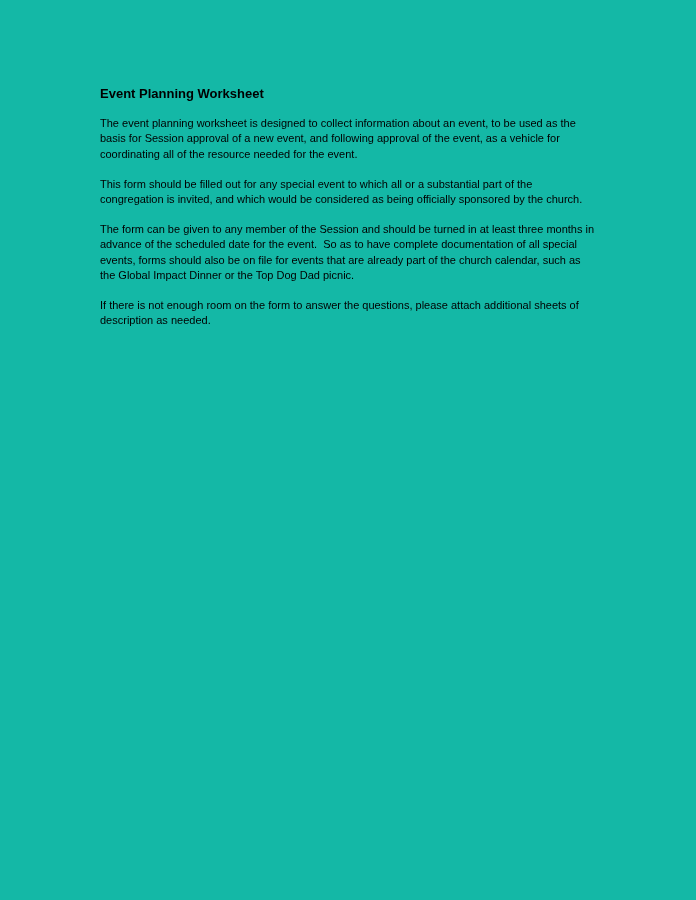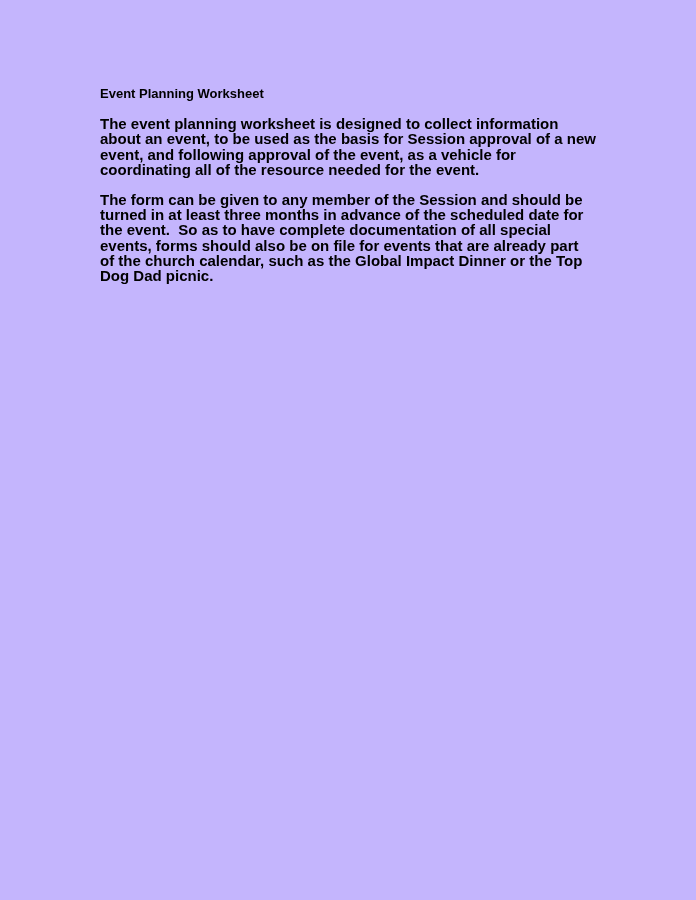--- a/index.html
+++ b/index.html
@@ -4,47 +4,49 @@
 <style>
   html, body {
     margin: 0;
     padding: 0;
     background: #ffffff;
   }
   .page {
     position: relative;
     width: 696px;
     height: 900px;
-    background: #c4b5fd;
+    background: #14b8a6;
     overflow: hidden;
     font-family: "Liberation Sans", "DejaVu Sans", sans-serif;
     color: #000000;
   }
   .content {
     position: absolute;
     top: 86px;
     left: 100px;
     width: 496px;
   }
   .doc-title {
     font-size: 13px;
     font-weight: bold;
     line-height: 15.2px;
     margin: 0 0 15px 0;
   }
   .doc-paragraph {
-    font-size: 15px;
-    font-weight: bold;
+    font-size: 11px;
+    font-weight: normal;
     line-height: 15.2px;
     margin: 0 0 15px 0;
     white-space: pre-wrap; 
   }
 </style>
 </head>
 <body>
 
 <div class="page">
   <div class="content">
     <h1 class="doc-title">Event Planning Worksheet</h1>
     <p class="doc-paragraph">The event planning worksheet is designed to collect information about an event, to be used as the basis for Session approval of a new event, and following approval of the event, as a vehicle for coordinating all of the resource needed for the event.</p>
+    <p class="doc-paragraph">This form should be filled out for any special event to which all or a substantial part of the congregation is invited, and which would be considered as being officially sponsored by the church.</p>
     <p class="doc-paragraph">The form can be given to any member of the Session and should be turned in at least three months in advance of the scheduled date for the event.  So as to have complete documentation of all special events, forms should also be on file for events that are already part of the church calendar, such as the Global Impact Dinner or the Top Dog Dad picnic.</p>
+    <p class="doc-paragraph">If there is not enough room on the form to answer the questions, please attach additional sheets of description as needed.</p>
   </div>
 </div>
 
 </body></html>

